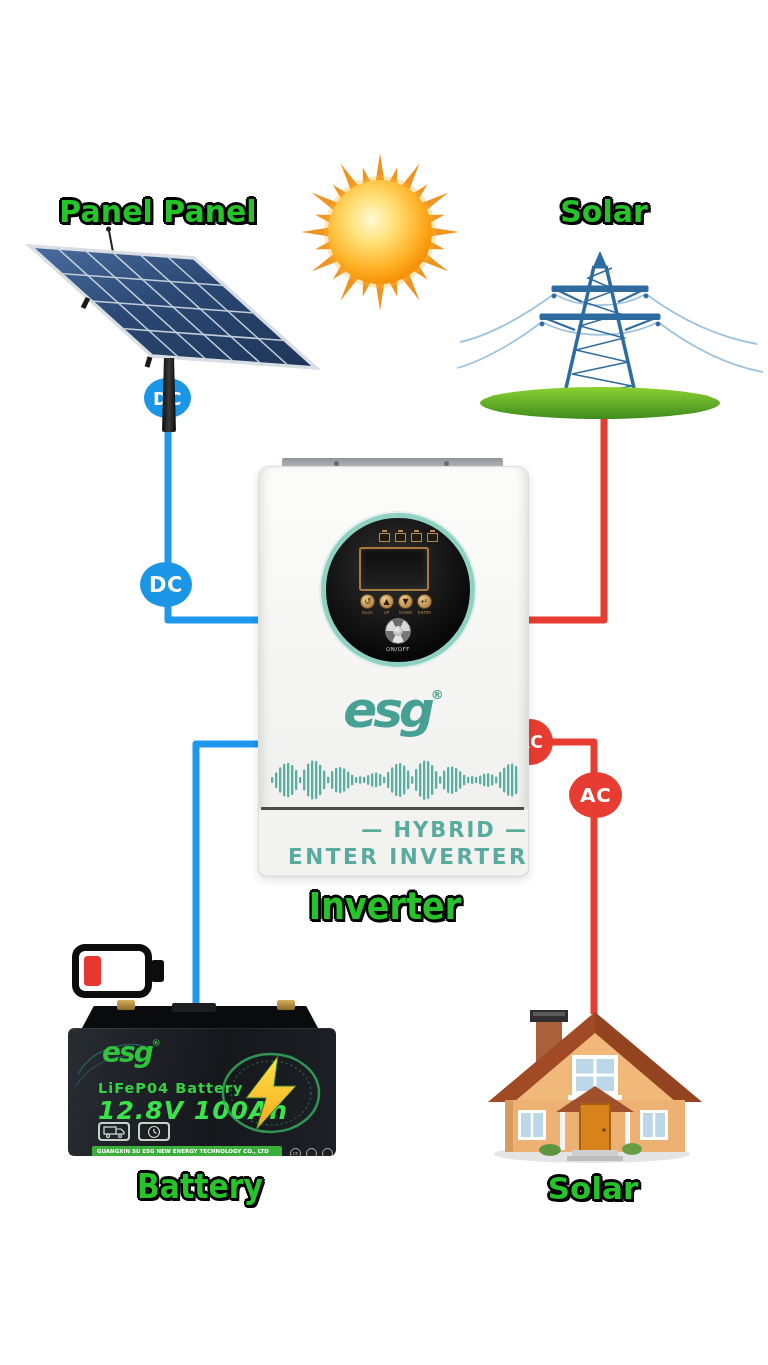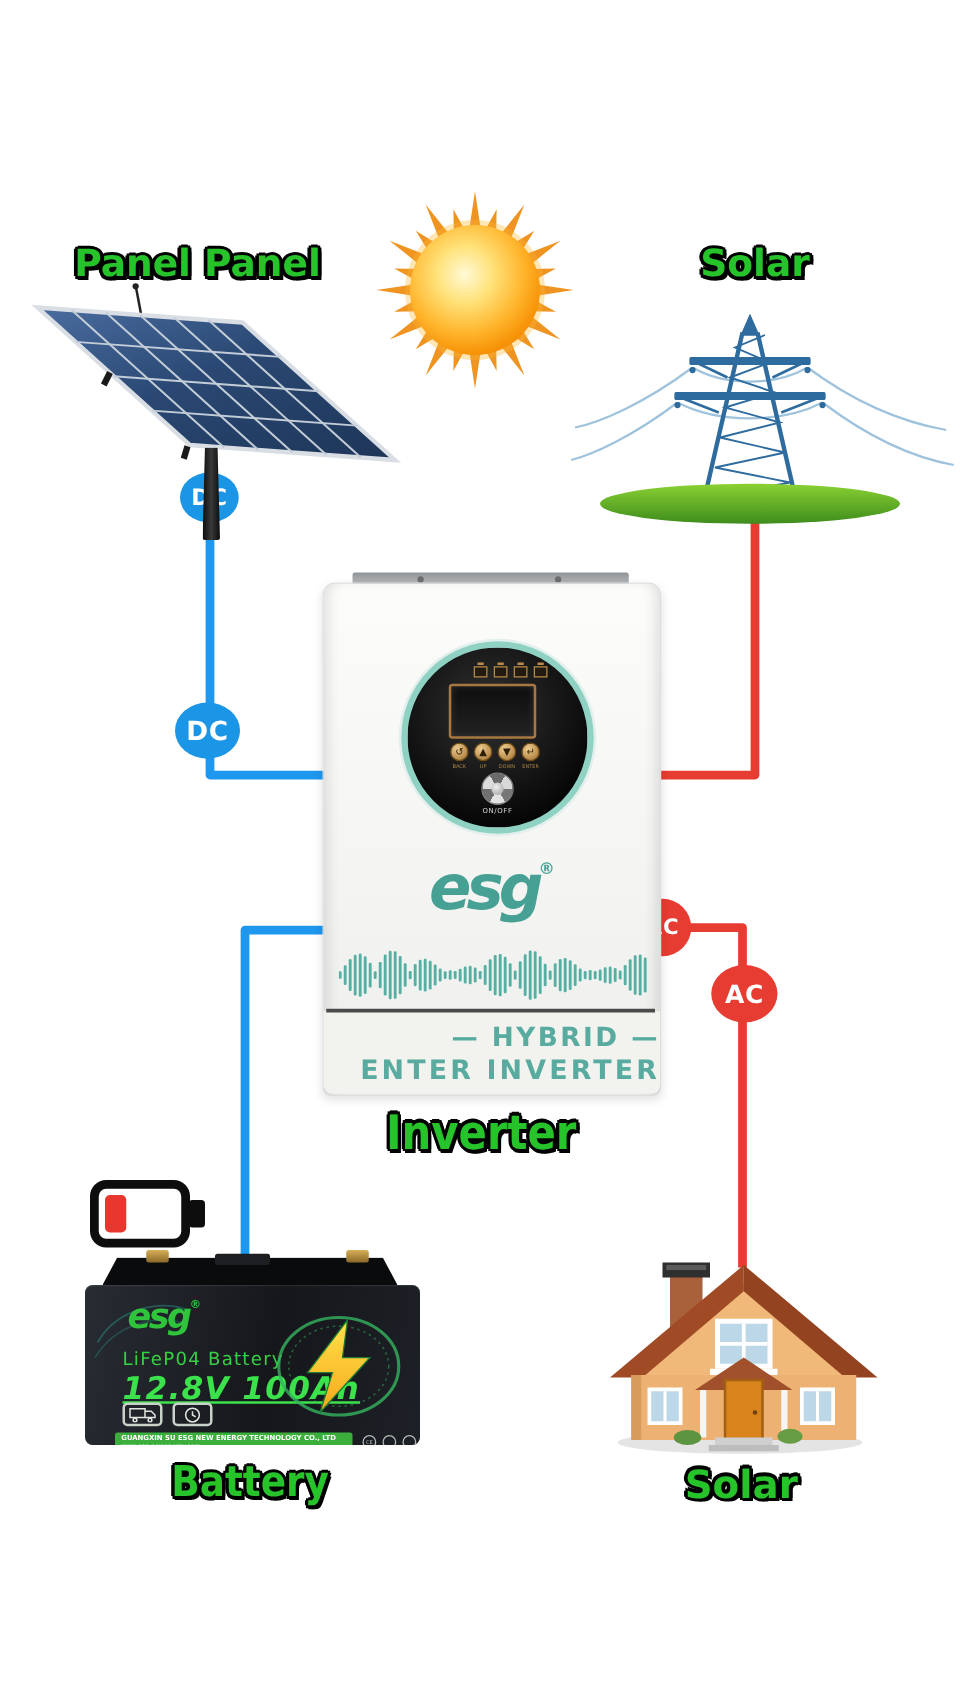--- a/index.html
+++ b/index.html
@@ -57,22 +57,22 @@
   #batt-icon .tip{position:absolute;right:-19px;top:9px;width:13px;height:22px;border-radius:3px;background:#0d0d0d;}
   #battery{left:68px;top:1000px;width:268px;height:162px;z-index:2;}
   #batt-top{position:absolute;left:14px;top:6px;width:236px;height:22px;background:#0a0b0d;
     clip-path:polygon(5% 0,95% 0,100% 100%,0 100%);}
   .term{position:absolute;top:0;width:18px;height:10px;border-radius:2px;background:linear-gradient(180deg,#d7ae58,#8a6a28);}
   #batt-conn{position:absolute;left:104px;top:3px;width:44px;height:9px;background:#1c1e22;border-radius:2px;}
   #batt-body{position:absolute;left:0;top:28px;width:268px;height:128px;border-radius:6px;overflow:hidden;
     background:linear-gradient(100deg,#282c33,#15171b 55%,#1d2026);box-shadow:inset 0 1px 0 rgba(255,255,255,.09);}
   #batt-brand{position:absolute;left:34px;top:8px;color:#2fc43b;font-style:italic;font-weight:900;font-size:28px;letter-spacing:-2px;}
   #batt-brand sup{font-size:9px;vertical-align:16px;letter-spacing:0;}
-  #batt-chem{position:absolute;left:30px;top:52px;color:#35d144;font-weight:normal;font-size:14.5px;letter-spacing:1px;}
-  #batt-spec{position:absolute;left:30px;top:68px;color:#3ce24b;font-weight:900;font-style:italic;font-size:25px;letter-spacing:1px;text-decoration:underline;}
+  #batt-chem{position:absolute;left:30px;top:52px;color:#35d144;font-weight:bold;font-size:14.5px;letter-spacing:1px;}
+  #batt-spec{position:absolute;left:30px;top:68px;color:#3ce24b;font-weight:900;font-style:italic;font-size:25px;letter-spacing:1px;}
   .chip{position:absolute;top:94px;width:32px;height:19px;border:2px solid #c9d2c9;border-radius:4px;box-sizing:border-box;
     display:flex;align-items:center;justify-content:center;}
   #batt-banner{position:absolute;left:24px;top:118px;width:190px;height:19px;background:#3cae3c;border-radius:2px;
     padding:2px 5px;box-sizing:border-box;overflow:hidden;}
   #batt-banner .l1{font-size:5.5px;color:#fff;font-weight:bold;white-space:nowrap;}
   #batt-banner .l2{font-size:5px;color:#eaffea;white-space:nowrap;}
   .cert{position:absolute;top:120px;width:11px;height:11px;border:1.5px solid #cfd6cf;border-radius:50%;box-sizing:border-box;
     color:#cfd6cf;font-size:4px;display:flex;align-items:center;justify-content:center;opacity:.85;}
   #banner{left:140px;top:1256px;width:488px;height:75px;border-radius:24px;background:#f6d91c;z-index:5;
     display:flex;align-items:center;justify-content:center;font-family:"Liberation Sans",sans-serif;

